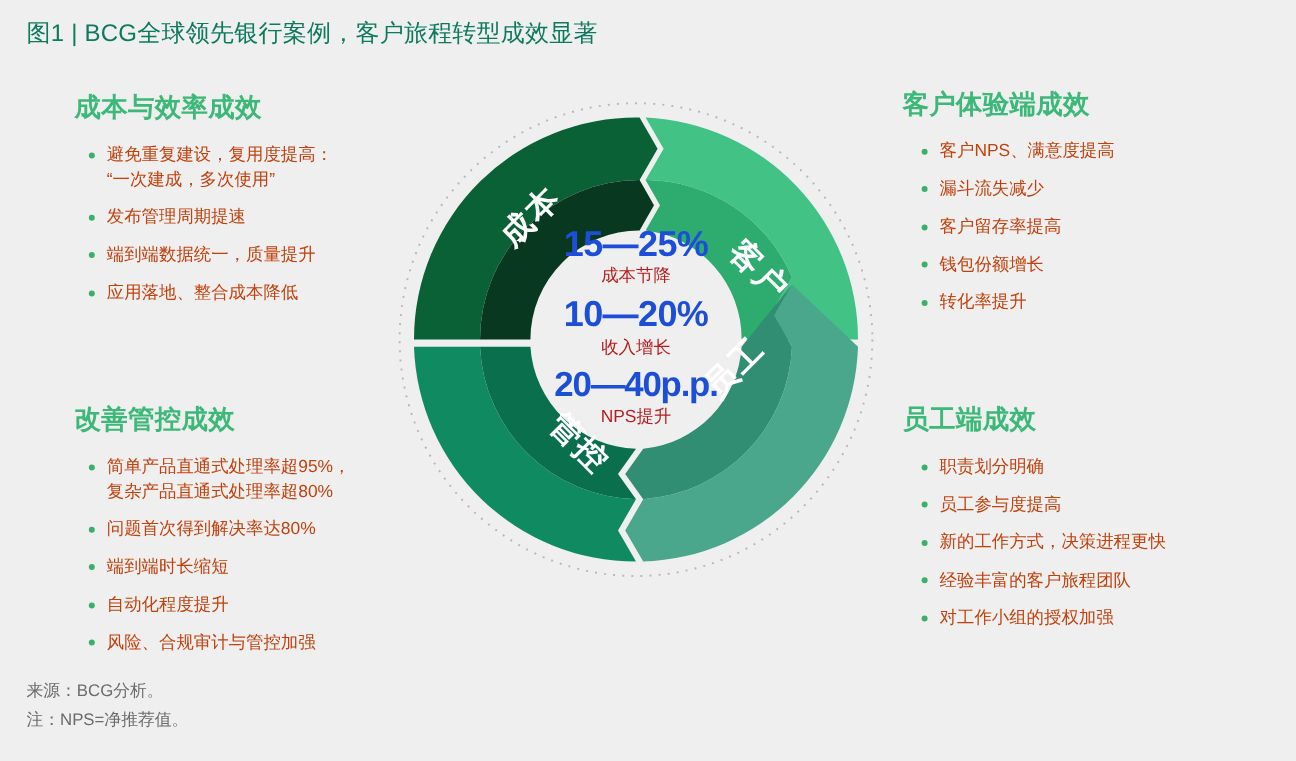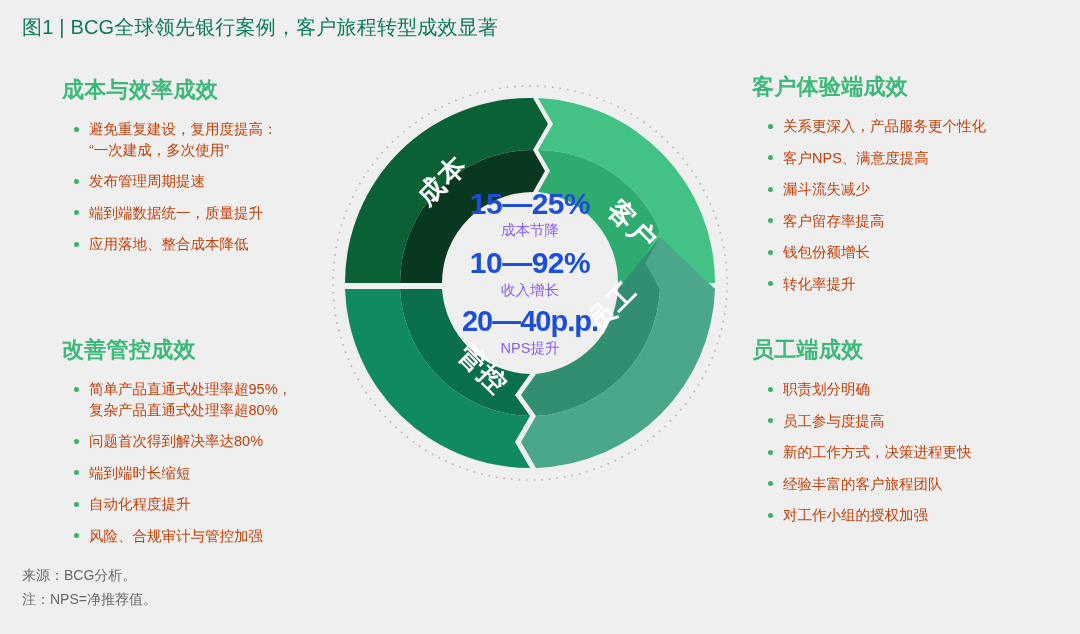--- a/index.html
+++ b/index.html
@@ -102,21 +102,21 @@
   .metric-value {
     font-size: 30px;
     font-weight: bold;
     color: #1d4ed8;
     line-height: 1.08;
     letter-spacing: -0.5px;
     white-space: nowrap;
   }
   .metric-label {
     font-size: 14.5px;
-    color: #8b5cf6;
+    color: #b91c1c;
     line-height: 1.5;
     margin-bottom: 5px;
   }
   .metric-value.wide { font-size: 29px; letter-spacing: -1px; }
 
   
   #footer {
     position: absolute;
     left: 22px;
     top: 563px;
@@ -217,21 +217,21 @@
       <text class="seg-label" transform="translate(126,272) rotate(45)">
         <tspan x="0" y="0">管控</tspan>
       </text>
     </g>
   </svg>
 </div>
 
 <div id="center-metrics">
   <div class="metric-value">15—25%</div>
   <div class="metric-label">成本节降</div>
-  <div class="metric-value">10—92%</div>
+  <div class="metric-value">10—20%</div>
   <div class="metric-label">收入增长</div>
   <div class="metric-value wide">20—40p.p.</div>
   <div class="metric-label">NPS提升</div>
 </div>
 
 <div class="panel" id="panel-cost">
   <div class="panel-title">成本与效率成效</div>
   <ul class="bullet-list">
     <li class="bullet-item">
       <span class="dot"></span>
@@ -278,24 +278,20 @@
       <span>风险、合规审计与管控加强</span>
     </li>
   </ul>
 </div>
 
 <div class="panel" id="panel-customer">
   <div class="panel-title">客户体验端成效</div>
   <ul class="bullet-list">
     <li class="bullet-item">
       <span class="dot"></span>
-      <span>关系更深入，产品服务更个性化</span>
-    </li>
-    <li class="bullet-item">
-      <span class="dot"></span>
       <span>客户NPS、满意度提高</span>
     </li>
     <li class="bullet-item">
       <span class="dot"></span>
       <span>漏斗流失减少</span>
     </li>
     <li class="bullet-item">
       <span class="dot"></span>
       <span>客户留存率提高</span>
     </li>

